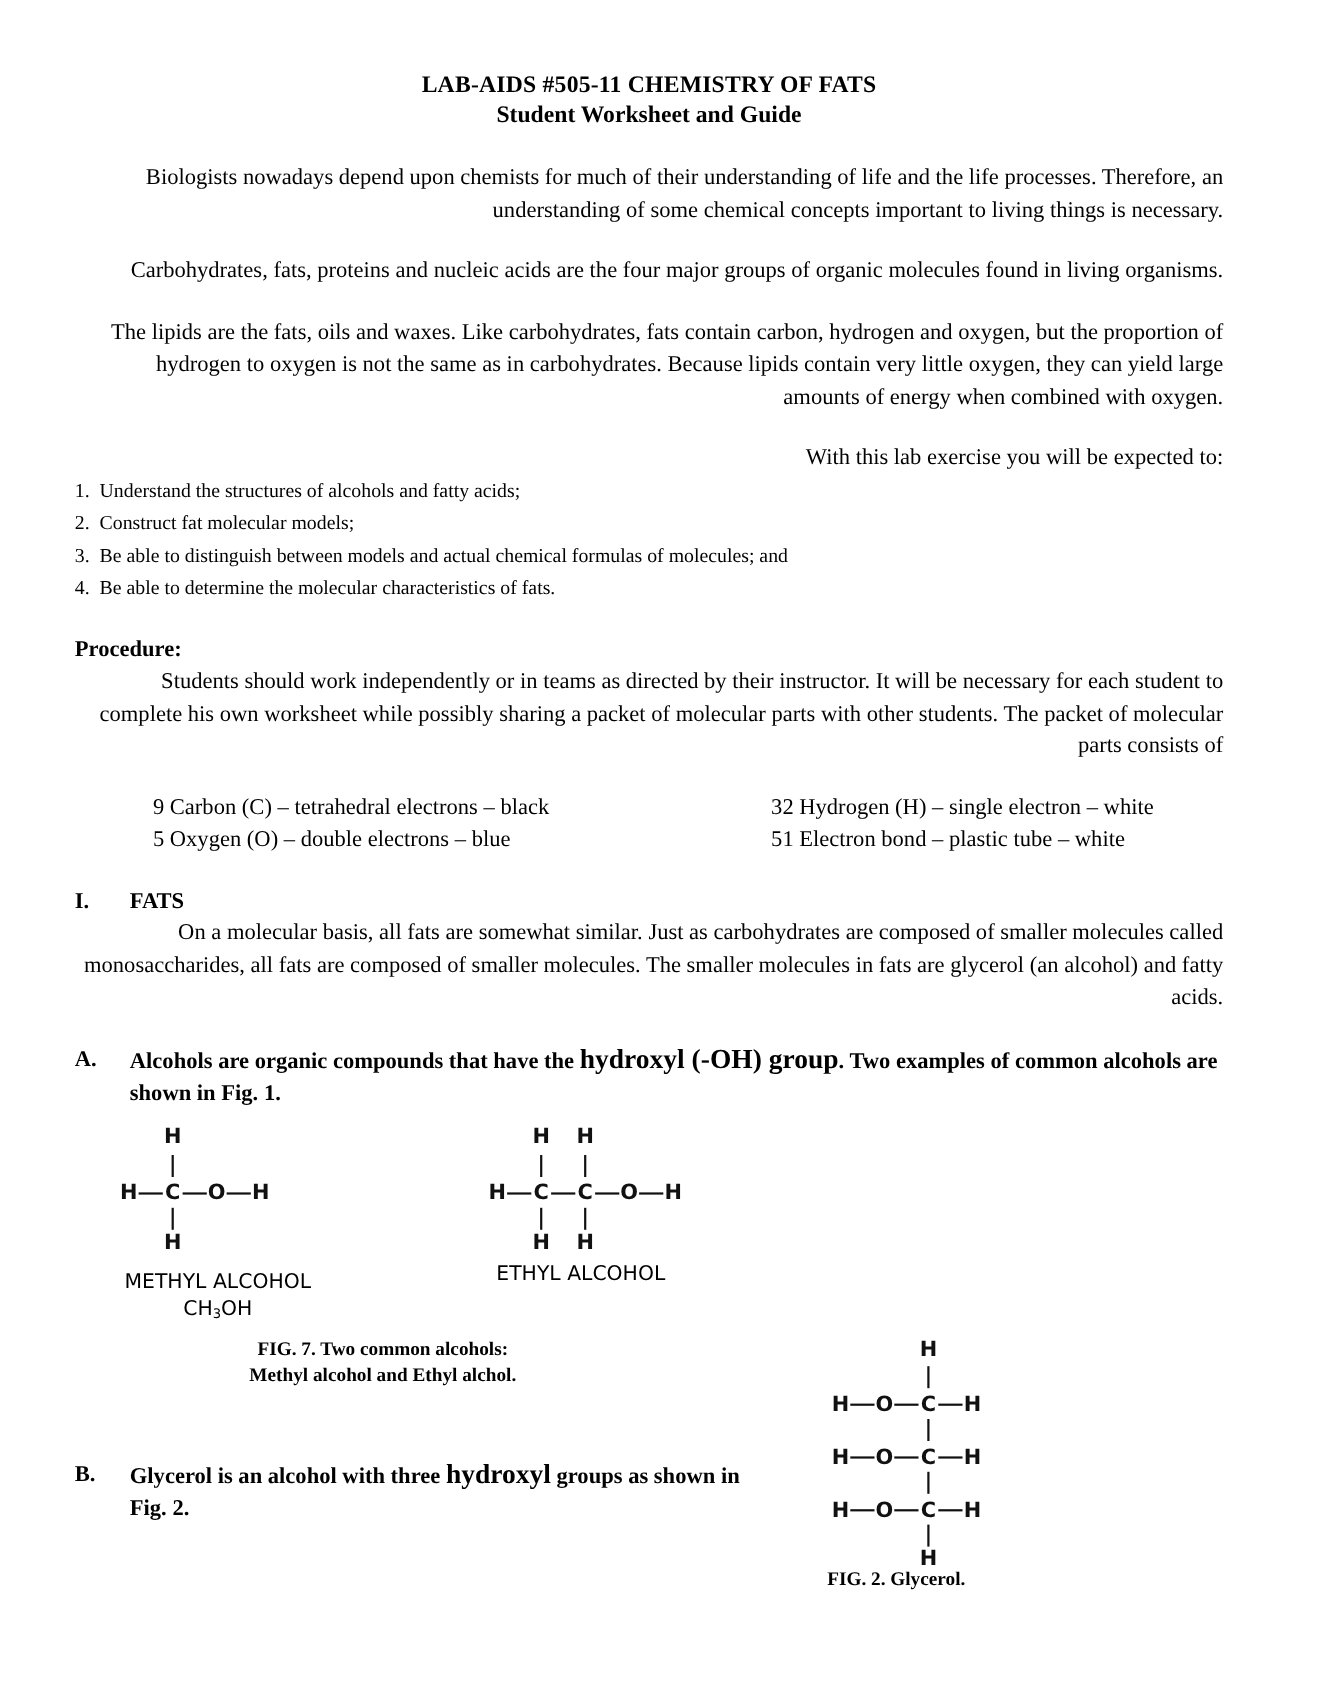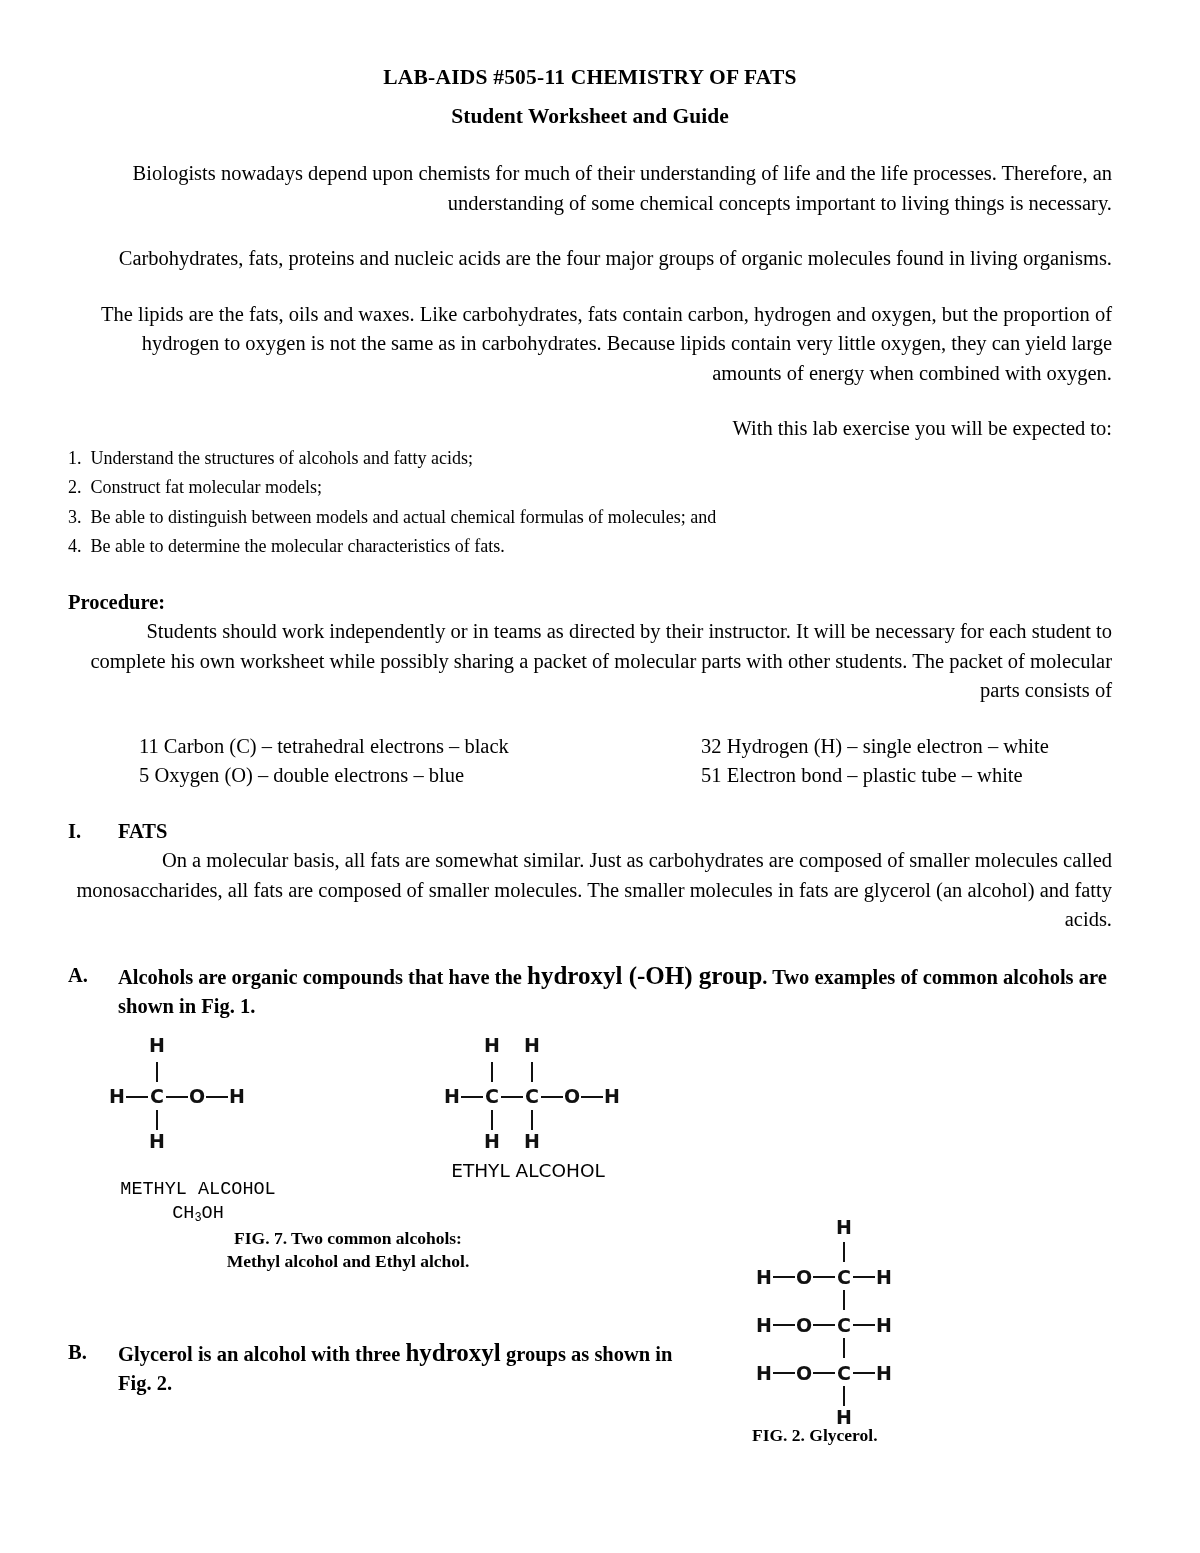--- a/index.html
+++ b/index.html
@@ -35,21 +35,21 @@
     font-weight: bold;
     font-size: 21.5px;
     line-height: 26px;
     letter-spacing: 0.2px;
   }
   .doc-subtitle {
     text-align: center;
     font-weight: bold;
     font-size: 21.5px;
     line-height: 26px;
-    margin-top: 13px;
+    margin-top: 1px;
   }
 
   
   .para {
     font-size: 20.5px;
     line-height: 29.5px;
     text-align: right;
   }
   .gap-lg { margin-top: 30px; }
   .gap-md { margin-top: 26px; }
@@ -192,21 +192,21 @@
     <div class="para gap-md">With this lab exercise you will be expected to:</div>
     <div class="list-line">1.  Understand the structures of alcohols and fatty acids;</div>
     <div class="list-line">2.  Construct fat molecular models;</div>
     <div class="list-line">3.  Be able to distinguish between models and actual chemical formulas of molecules; and</div>
     <div class="list-line">4.  Be able to determine the molecular characteristics of fats.</div>
 
     <div class="section-label gap-md">Procedure:</div>
     <div class="para">Students should work independently or in teams as directed by their instructor.  It will be necessary for each student to complete his own worksheet while possibly sharing a packet of molecular parts with other students.  The packet of molecular parts consists of</div>
 
     <div class="parts">
-      <div>11 Carbon (C) – tetrahedral electrons – black</div>
+      <div>9 Carbon (C) – tetrahedral electrons – black</div>
       <div>32 Hydrogen (H) – single electron – white</div>
       <div>5 Oxygen (O) – double electrons – blue</div>
       <div>51 Electron bond – plastic tube – white</div>
     </div>
 
     <div class="roman-head gap-md">
       <span class="num">I.</span>
       <span>FATS</span>
     </div>
     <div class="para">On a molecular basis, all fats are somewhat similar.  Just as carbohydrates are composed of smaller molecules called monosaccharides, all fats are composed of smaller molecules.  The smaller molecules in fats are glycerol (an alcohol) and fatty acids.</div>
@@ -263,21 +263,21 @@
           <span class="spacer-18"></span>
             <span class="spacer-22"></span>
           <span class="atom">H</span>
           <span class="spacer-22"></span>
             <span class="spacer-18"></span>
           <span class="spacer-22"></span>
             <span class="spacer-18"></span>
         </div>
       </div>
 
-      <div class="mol-caption" style="position:absolute; left:-30px; top:156px; width:320px;font-family:Liberation Mono, monospace;">
+      <div class="mol-caption" style="position:absolute; left:-30px; top:144px; width:320px;">
         <div>METHYL ALCOHOL</div>
         <div><span>CH</span><sub>3</sub><span>OH</span></div>
       </div>
 
       <div class="mol" style="left:375px; top:14px;">
         <div class="vrow" style="height:26px;">
           <span class="spacer-18"></span>
             <span class="spacer-22"></span>
           <span class="atom">H</span>
           <span class="spacer-22"></span>

